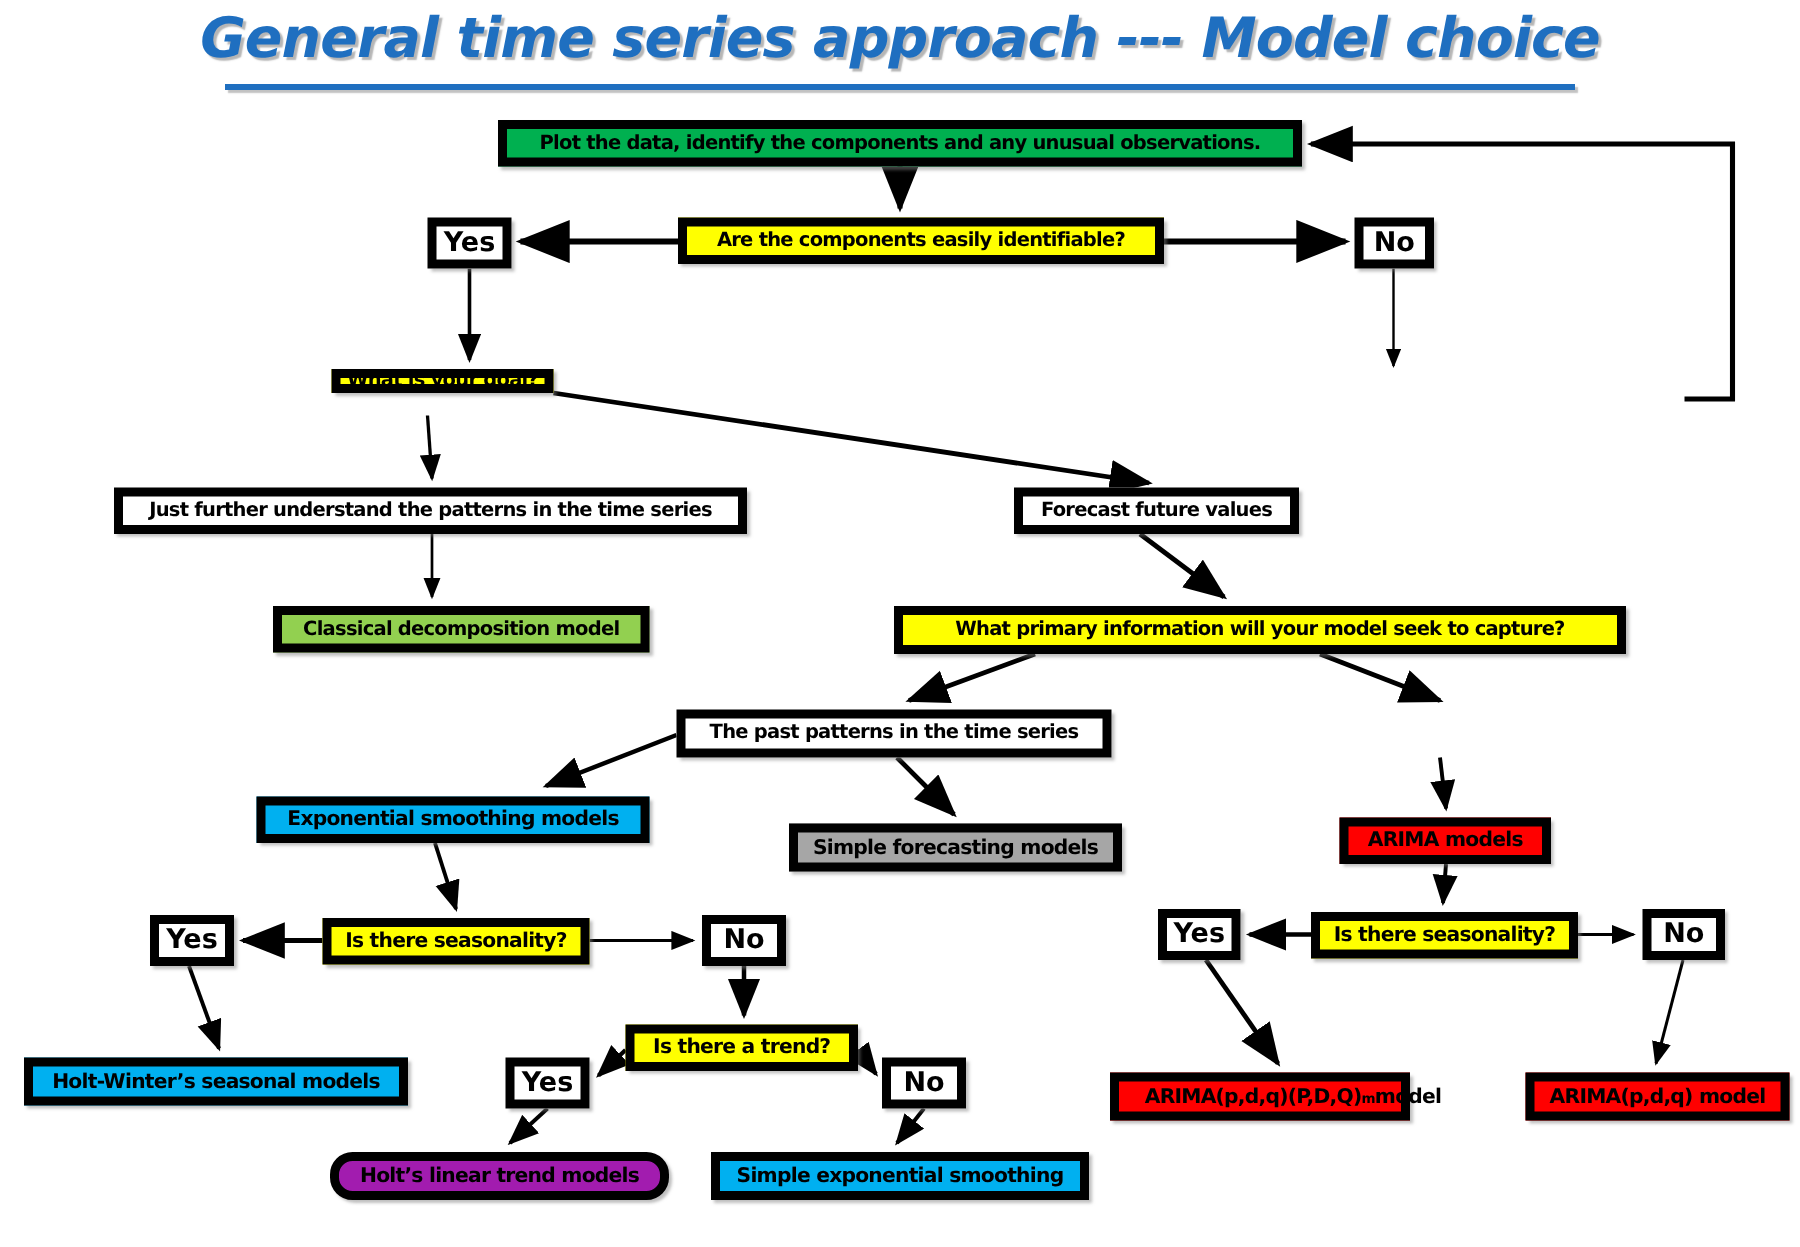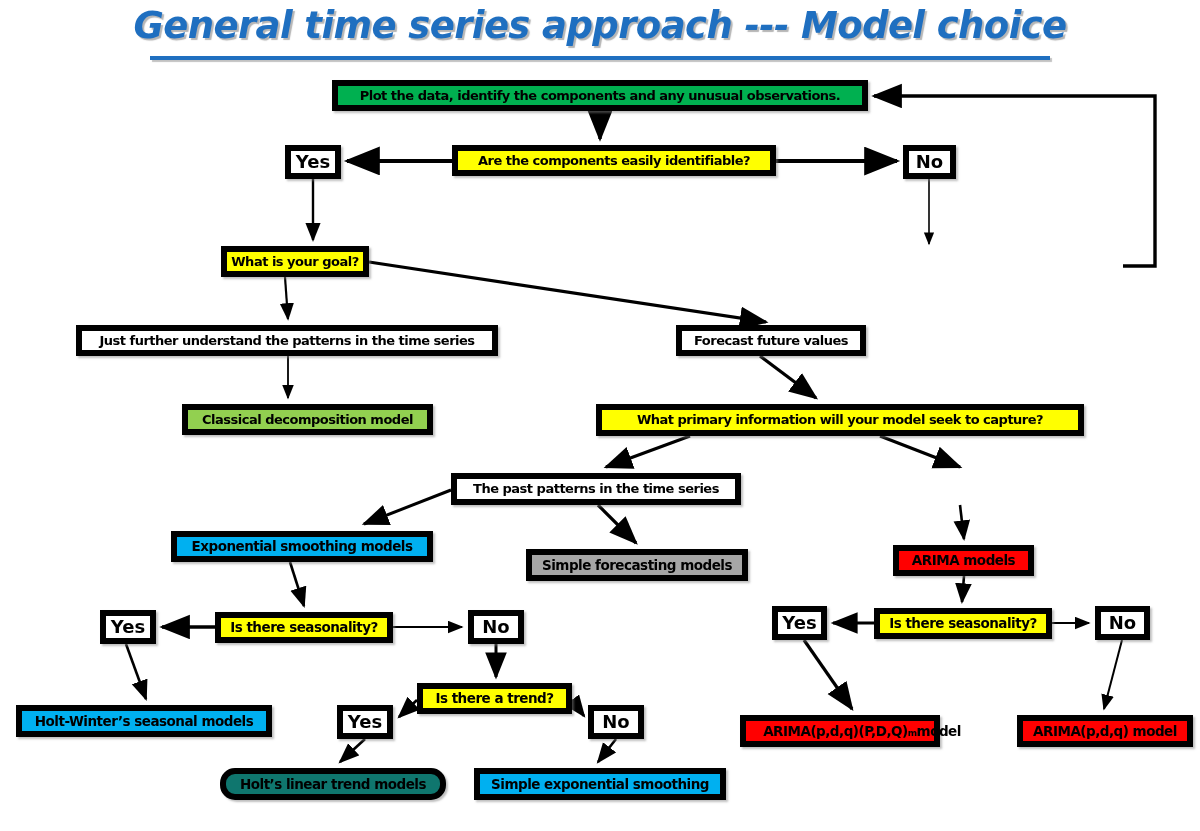--- a/index.html
+++ b/index.html
@@ -155,37 +155,37 @@
       <path d="M804,640 L852,709" stroke-width="3.2" marker-end="url(#ahT)"></path>
 
       <path d="M1122,640 L1104,709" stroke-width="2" marker-end="url(#ah)"></path>
     </g>
   </svg>
 
   <div class="node" style="left: 332px; top: 80px; width: 536px; height: 31px; background: rgb(0, 176, 80);">Plot the data, identify the components and any unusual observations.</div>
   <div class="node" style="left: 452px; top: 145px; width: 324px; height: 31px; background: rgb(255, 255, 0);">Are the components easily identifiable?</div>
   <div class="node small" style="left: 285px; top: 145px; width: 56px; height: 34px; background: rgb(255, 255, 255);">Yes</div>
   <div class="node small" style="left: 903px; top: 145px; width: 53px; height: 34px; background: rgb(255, 255, 255);">No</div>
-  <div class="node" style="left: 221px; top: 246px; width: 148px; height: 31px; background: rgb(255, 255, 0);">What is your goal?</div>
+  <div class="node" style="left: 221px; top: 246px; width: 148px; height: 16px; background: rgb(255, 255, 0);">What is your goal?</div>
   <div class="node" style="left: 76px; top: 325px; width: 422px; height: 31px; background: rgb(255, 255, 255);">Just further understand the patterns in the time series</div>
   <div class="node" style="left: 676px; top: 325px; width: 190px; height: 31px; background: rgb(255, 255, 255);">Forecast future values</div>
   <div class="node" style="left: 182px; top: 404px; width: 251px; height: 31px; background: rgb(146, 208, 80);">Classical decomposition model</div>
   <div class="node" style="left: 596px; top: 404px; width: 488px; height: 32px; background: rgb(255, 255, 0);">What primary information will your model seek to capture?</div>
   <div class="node" style="left: 451px; top: 473px; width: 290px; height: 32px; background: rgb(255, 255, 255);">The past patterns in the time series</div>
   <div class="node lg" style="left: 171px; top: 531px; width: 262px; height: 31px; background: rgb(0, 176, 240);">Exponential smoothing models</div>
   <div class="node lg" style="left: 526px; top: 549px; width: 222px; height: 32px; background: rgb(166, 166, 166);">Simple forecasting models</div>
   <div class="node lg" style="left: 893px; top: 545px; width: 141px; height: 31px; background: rgb(255, 0, 0);">ARIMA models</div>
   <div class="node lg" style="left: 215px; top: 612px; width: 178px; height: 31px; background: rgb(255, 255, 0);">Is there seasonality?</div>
   <div class="node small" style="left: 100px; top: 610px; width: 56px; height: 34px; background: rgb(255, 255, 255);">Yes</div>
   <div class="node small" style="left: 468px; top: 610px; width: 56px; height: 34px; background: rgb(255, 255, 255);">No</div>
   <div class="node lg" style="left: 874px; top: 608px; width: 178px; height: 31px; background: rgb(255, 255, 0);">Is there seasonality?</div>
   <div class="node small" style="left: 772px; top: 606px; width: 55px; height: 34px; background: rgb(255, 255, 255);">Yes</div>
   <div class="node small" style="left: 1095px; top: 606px; width: 55px; height: 34px; background: rgb(255, 255, 255);">No</div>
   <div class="node lg" style="left: 16px; top: 705px; width: 256px; height: 32px; background: rgb(0, 176, 240);">Holt-Winter’s seasonal models</div>
   <div class="node lg" style="left: 417px; top: 683px; width: 155px; height: 31px; background: rgb(255, 255, 0);">Is there a trend?</div>
   <div class="node small" style="left: 337px; top: 705px; width: 56px; height: 34px; background: rgb(255, 255, 255);">Yes</div>
   <div class="node small" style="left: 588px; top: 705px; width: 56px; height: 34px; background: rgb(255, 255, 255);">No</div>
   <div class="node lg" style="left: 740px; top: 715px; width: 200px; height: 32px; background: rgb(255, 0, 0); padding-left: 48px;">ARIMA(p,d,q)(P,D,Q)<sub>m</sub> model</div>
   <div class="node lg" style="left: 1017px; top: 715px; width: 176px; height: 32px; background: rgb(255, 0, 0);">ARIMA(p,d,q) model</div>
-  <div class="node lg" style="left: 220px; top: 768px; width: 226px; height: 32px; background: #0f766e; border-radius: 15px;">Holt’s linear trend models</div>
+  <div class="node lg" style="left: 220px; top: 768px; width: 226px; height: 32px; background: #a21caf; border-radius: 15px;">Holt’s linear trend models</div>
   <div class="node lg" style="left: 474px; top: 768px; width: 252px; height: 32px; background: rgb(0, 176, 240);">Simple exponential smoothing</div>
 
 </div>
 
 </body></html>

